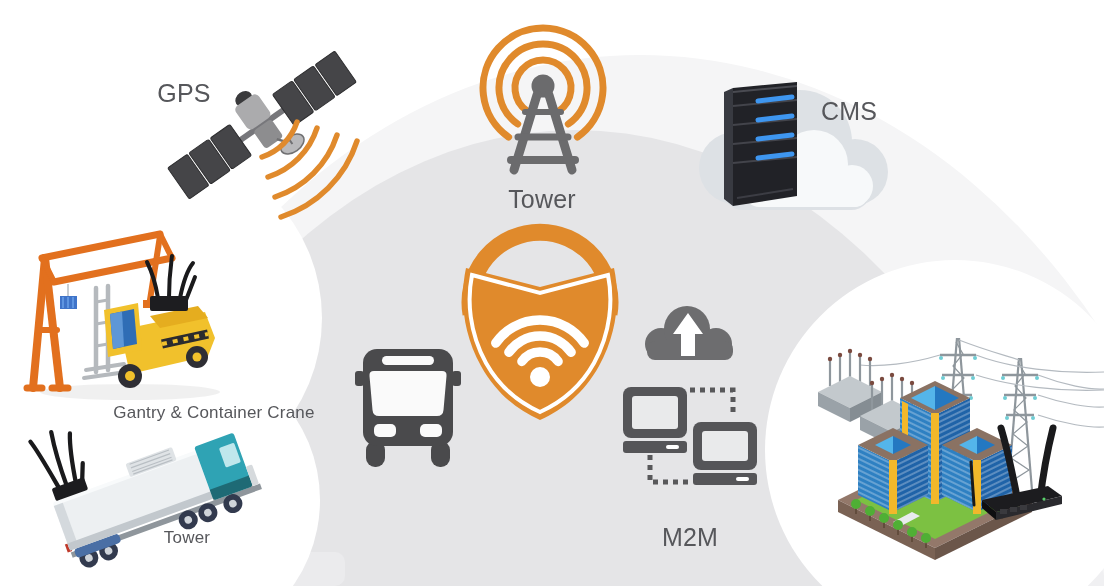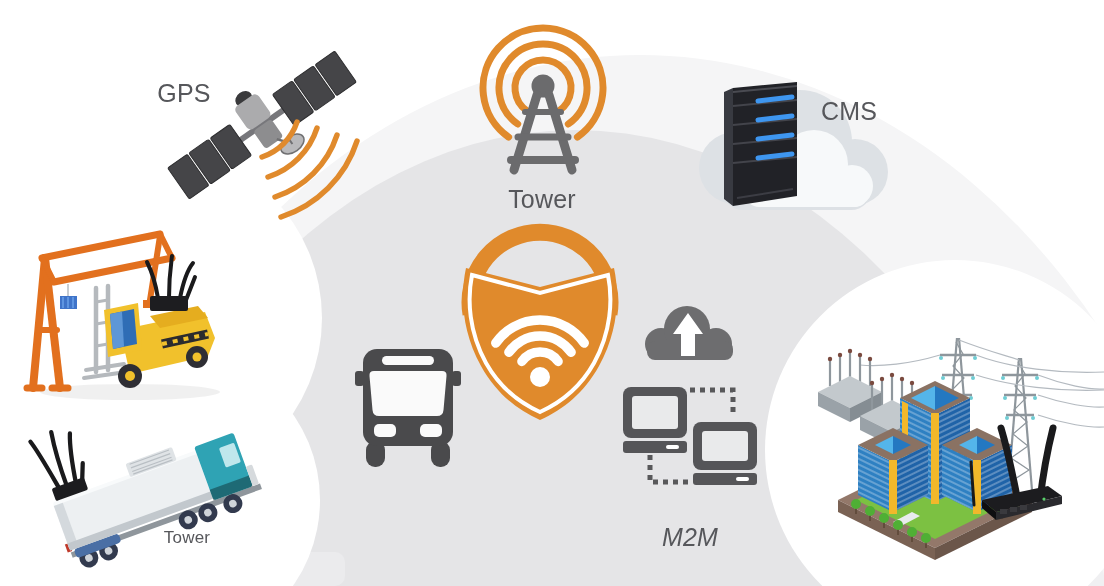--- a/index.html
+++ b/index.html
@@ -421,16 +421,17 @@
         <rect x="1020" y="505" width="7" height="5"></rect>
       </g>
       <circle cx="1044" cy="499" r="1.6" fill="#58D06A"></circle>
     </g>
   </g>
 </svg>
 
 <div class="label big" style="left:184px; top:80px;">GPS</div>
 <div class="label big" style="left:542px; top:186px;">Tower</div>
 <div class="label big" style="left:849px; top:98px;text-align:center;">CMS</div>
-<div class="label big" style="left:690px; top:524px;font-style:italic;">M2M</div>
+<div class="label big" style="left:690px; top:524px;">M2M</div>
+<div class="label small" style="left:214px; top:404px;">Gantry &amp; Container Crane</div>
 <div class="label small" style="left:187px; top:529px;">Tower</div>
 
 </div>
 
 </body></html>

